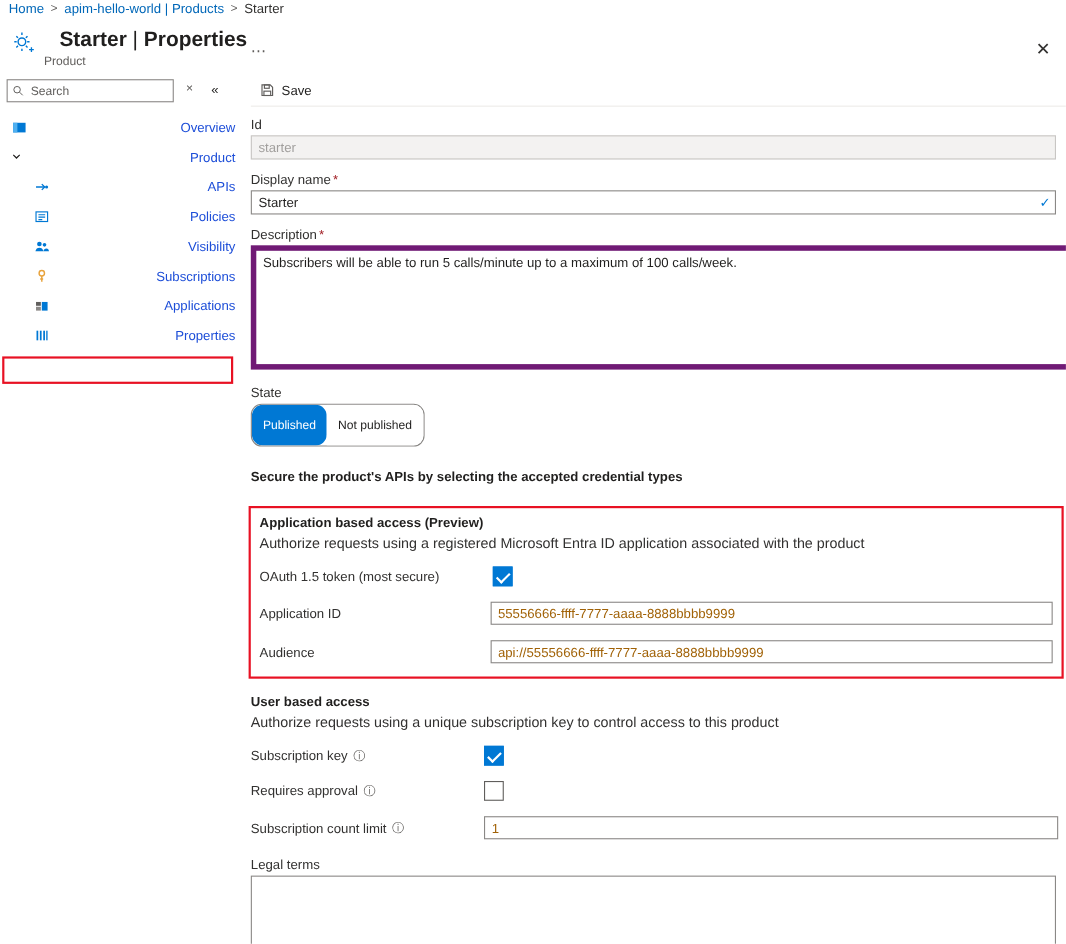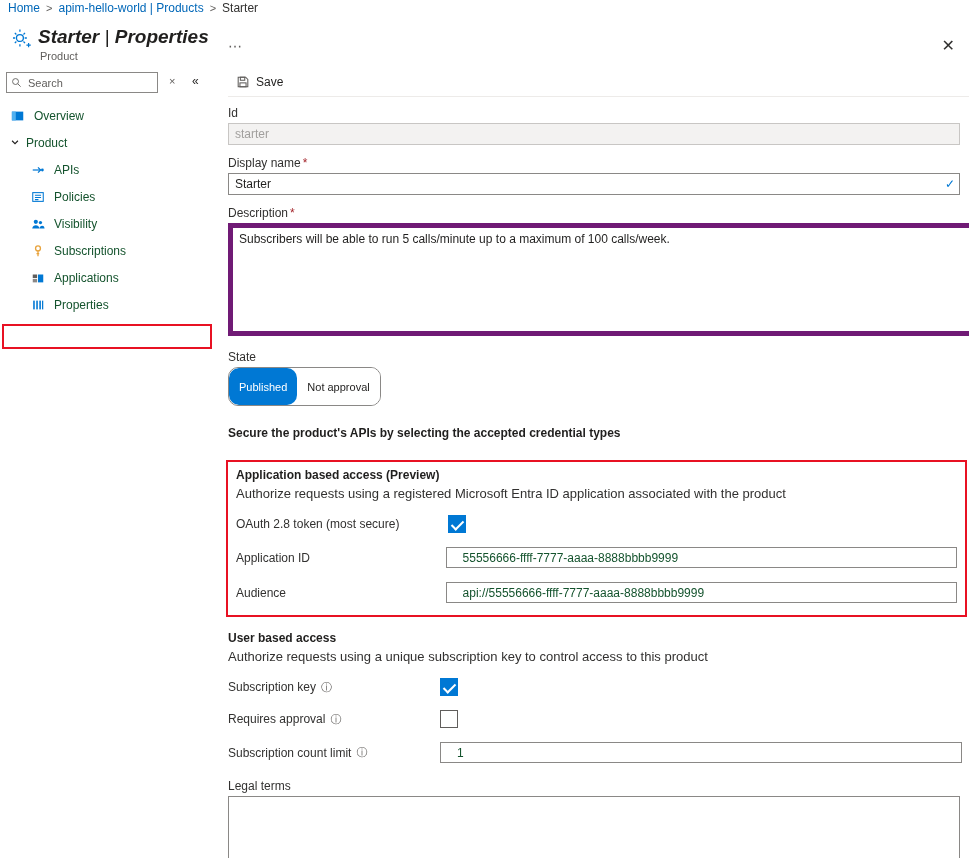--- a/index.html
+++ b/index.html
@@ -26,24 +26,23 @@
 
   
   .titlebar {
     position: absolute; left: 0; top: 16px; width: 969px; height: 46px;
   }
   .title-icon {
     position: absolute; left: 8px; top: 9px; width: 26px; height: 26px;
     color: #0078d4;
   }
   .title-main {
-    position: absolute; left: 38px; top: 10px;
+    position: absolute; left: 54px; top: 10px;
     font-size: 19px; font-weight: bold; color: #201f1e;
     white-space: nowrap;
-    font-style: italic;
   }
   .title-main .sep { font-weight: normal; color: #201f1e; }
   .title-sub {
     position: absolute; left: 40px; top: 34px;
     font-size: 11px; color: #605e5c;
   }
   .title-ellipsis {
     position: absolute; left: 228px; top: 22px;
     font-size: 14px; color: #605e5c; letter-spacing: 1px; cursor: pointer;
   }
@@ -71,21 +70,21 @@
   .search-clear {
     position: absolute; left: 163px; top: 3px; font-size: 11px; color: #605e5c; cursor: pointer;
   }
   .collapse-btn {
     position: absolute; left: 186px; top: 2px; font-size: 12px; color: #201f1e; cursor: pointer;
   }
 
   .navlist { position: absolute; left: 0; top: 38px; width: 214px; }
   .navitem {
     position: relative; height: 27px; display: flex; align-items: center;
-    padding-left: 10px; font-size: 12px; color: #14532d; cursor: pointer;
+    padding-left: 10px; font-size: 12px; color: #1d4ed8; cursor: pointer; justify-content: space-between;
   }
   .navitem .ico {
     width: 16px; height: 16px; margin-right: 8px; flex: none;
     display: flex; align-items: center; justify-content: center;
   }
   .navitem.indent { padding-left: 30px; }
   .navitem.chev .chevron { width: 12px; margin-right: 4px; color: #201f1e; font-size: 9px; }
   .nav-highlight {
     position: absolute; left: 2px; top: 222px; width: 210px; height: 25px;
     border: 2px solid #e81123; pointer-events: none;
@@ -164,21 +163,21 @@
   }
   .cb.checked { background: #0078d4; border-color: #0078d4; }
   .cb.checked::after {
     content: ""; position: absolute; left: 5px; top: 1px; width: 4px; height: 9px;
     border: solid #fff; border-width: 0 2px 2px 0; transform: rotate(45deg);
   }
   .cb.big { width: 18px; height: 18px; }
   .cb.big.checked::after { left: 5px; top: 2px; width: 5px; height: 10px; }
   .row .inp {
     height: 21px; border: 1px solid #8a8886; background: #fff; font-size: 12px;
-    color: #14532d; padding: 0 16px; font-family: "Liberation Sans", sans-serif;
+    color: #a16207; padding: 0 6px; font-family: "Liberation Sans", sans-serif;
   }
   .w517 { width: 517px; }
   .w522 { width: 522px; }
 
   .legal-ta {
     width: 732px; height: 110px; border: 1px solid #8a8886; background: #fff;
     font-size: 12px; padding: 4px 6px; resize: none;
     font-family: "Liberation Sans", sans-serif;
   }
 </style>
@@ -355,33 +354,33 @@
           <span>Description</span><span class="req">*</span>
         </div>
         <textarea class="ta" style="">Subscribers will be able to run 5 calls/minute up to a maximum of 100 calls/week.</textarea>
       </div>
 
       <div class="field">
         <div class="field-label">State</div>
         <div class="state-group">
           <div class="pill-wrap">
             <div class="pill on">Published</div>
-            <div class="pill">Not approval</div>
+            <div class="pill">Not published</div>
           </div>
         </div>
       </div>
 
       <div class="section-head">Secure the product's APIs by selecting the accepted credential types</div>
 
       <div class="redbox">
         <div class="sub-head">Application based access (Preview)</div>
         <div class="sub-desc">Authorize requests using a registered Microsoft Entra ID application associated with the product</div>
 
         <div class="row">
-          <span class="lbl">OAuth 2.8 token (most secure)</span>
+          <span class="lbl">OAuth 1.5 token (most secure)</span>
           <span class="cb big checked"></span>
         </div>
 
         <div class="row">
           <span class="lbl">Application ID</span>
           <input class="inp w517" value="55556666-ffff-7777-aaaa-8888bbbb9999" style="">
         </div>
 
         <div class="row">
           <span class="lbl">Audience</span>

